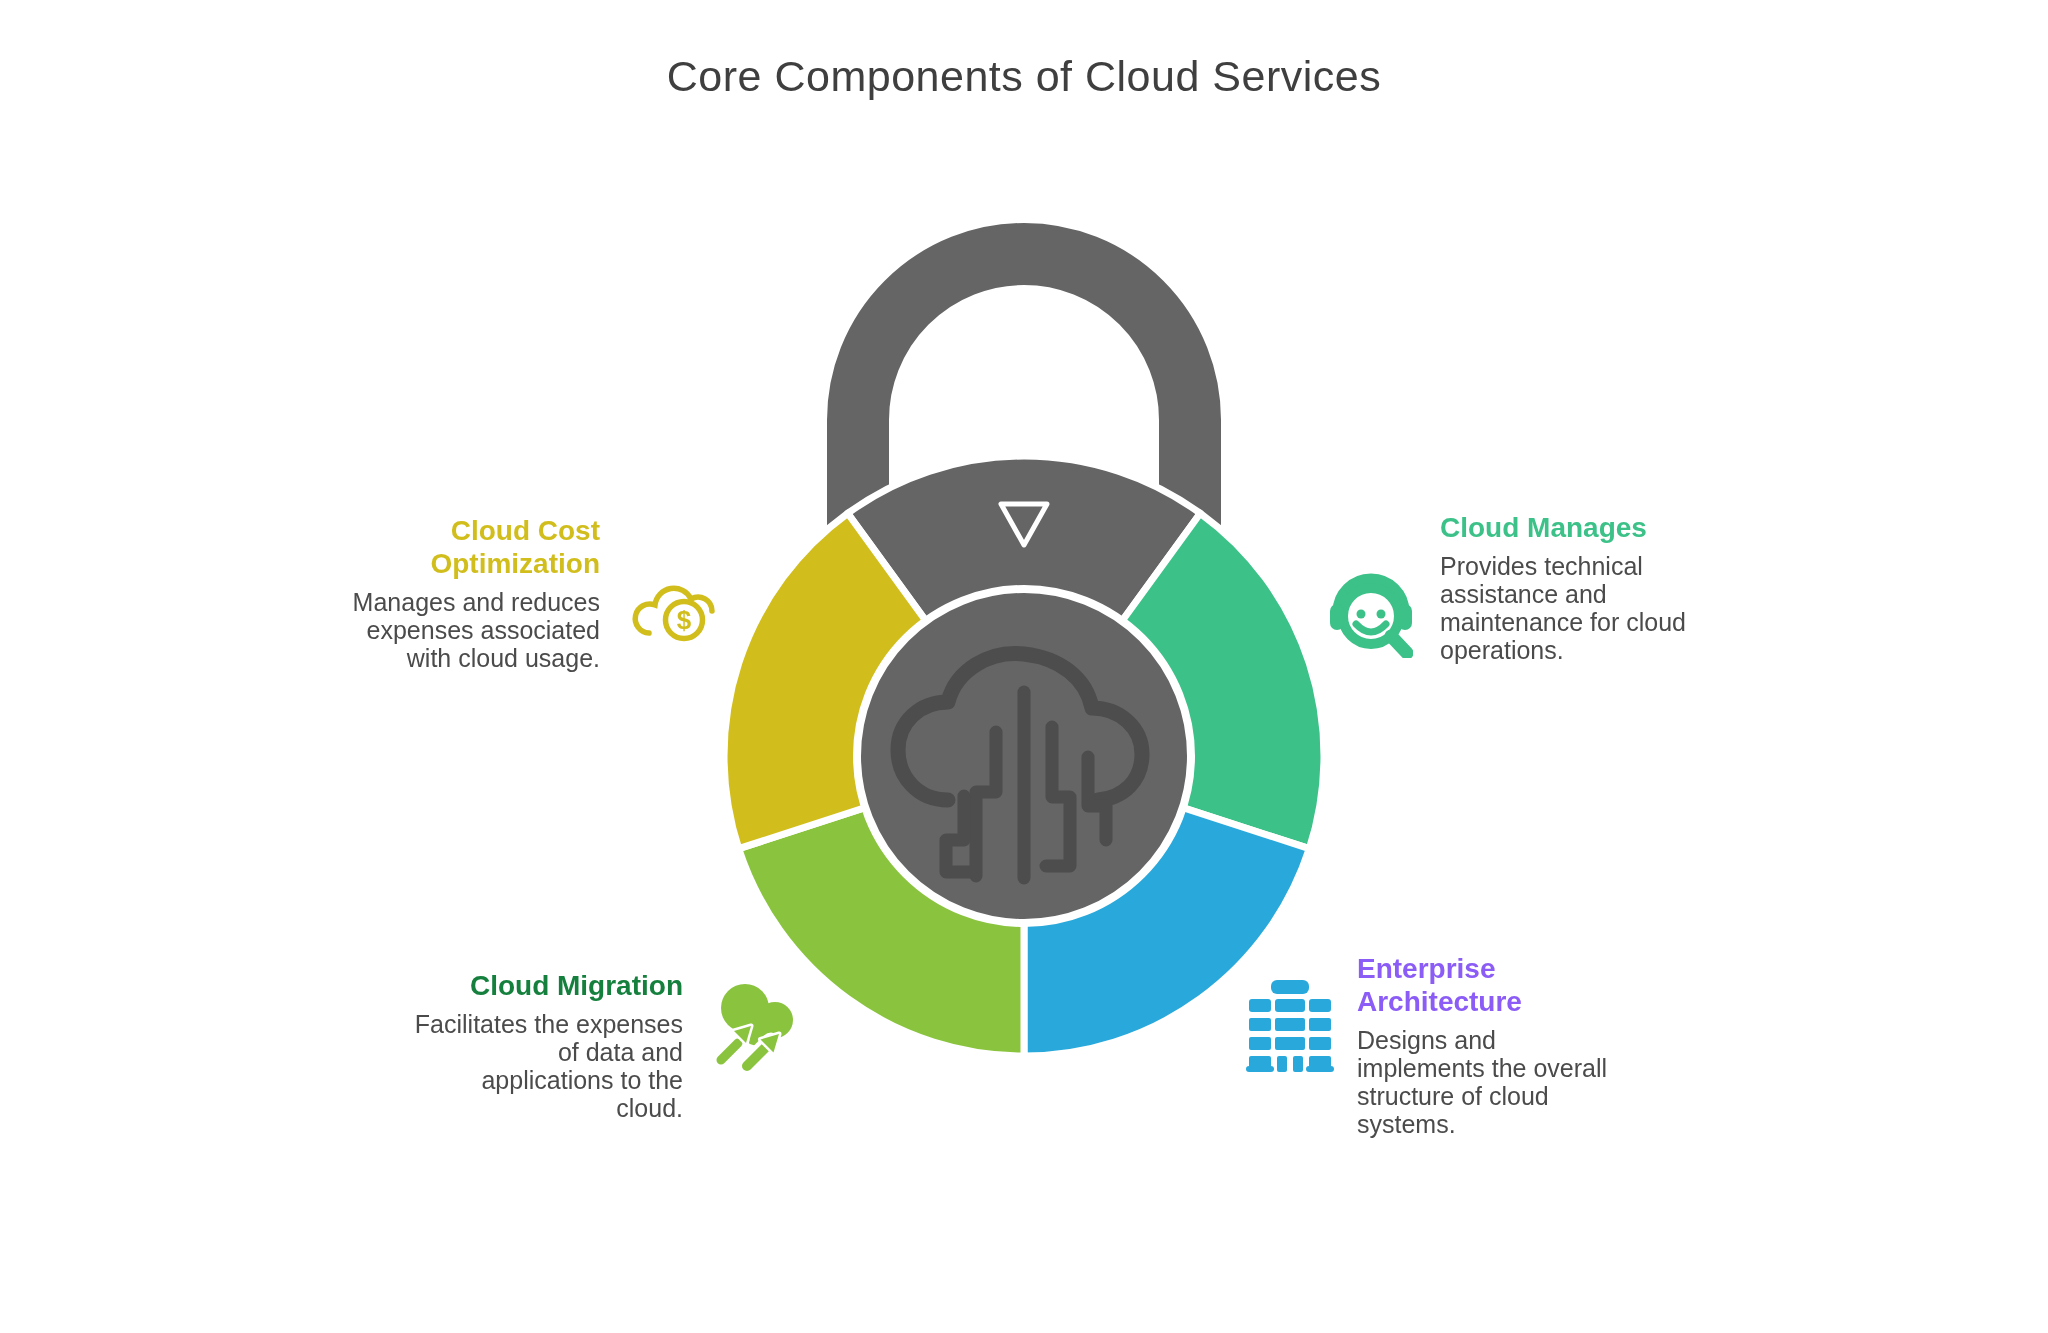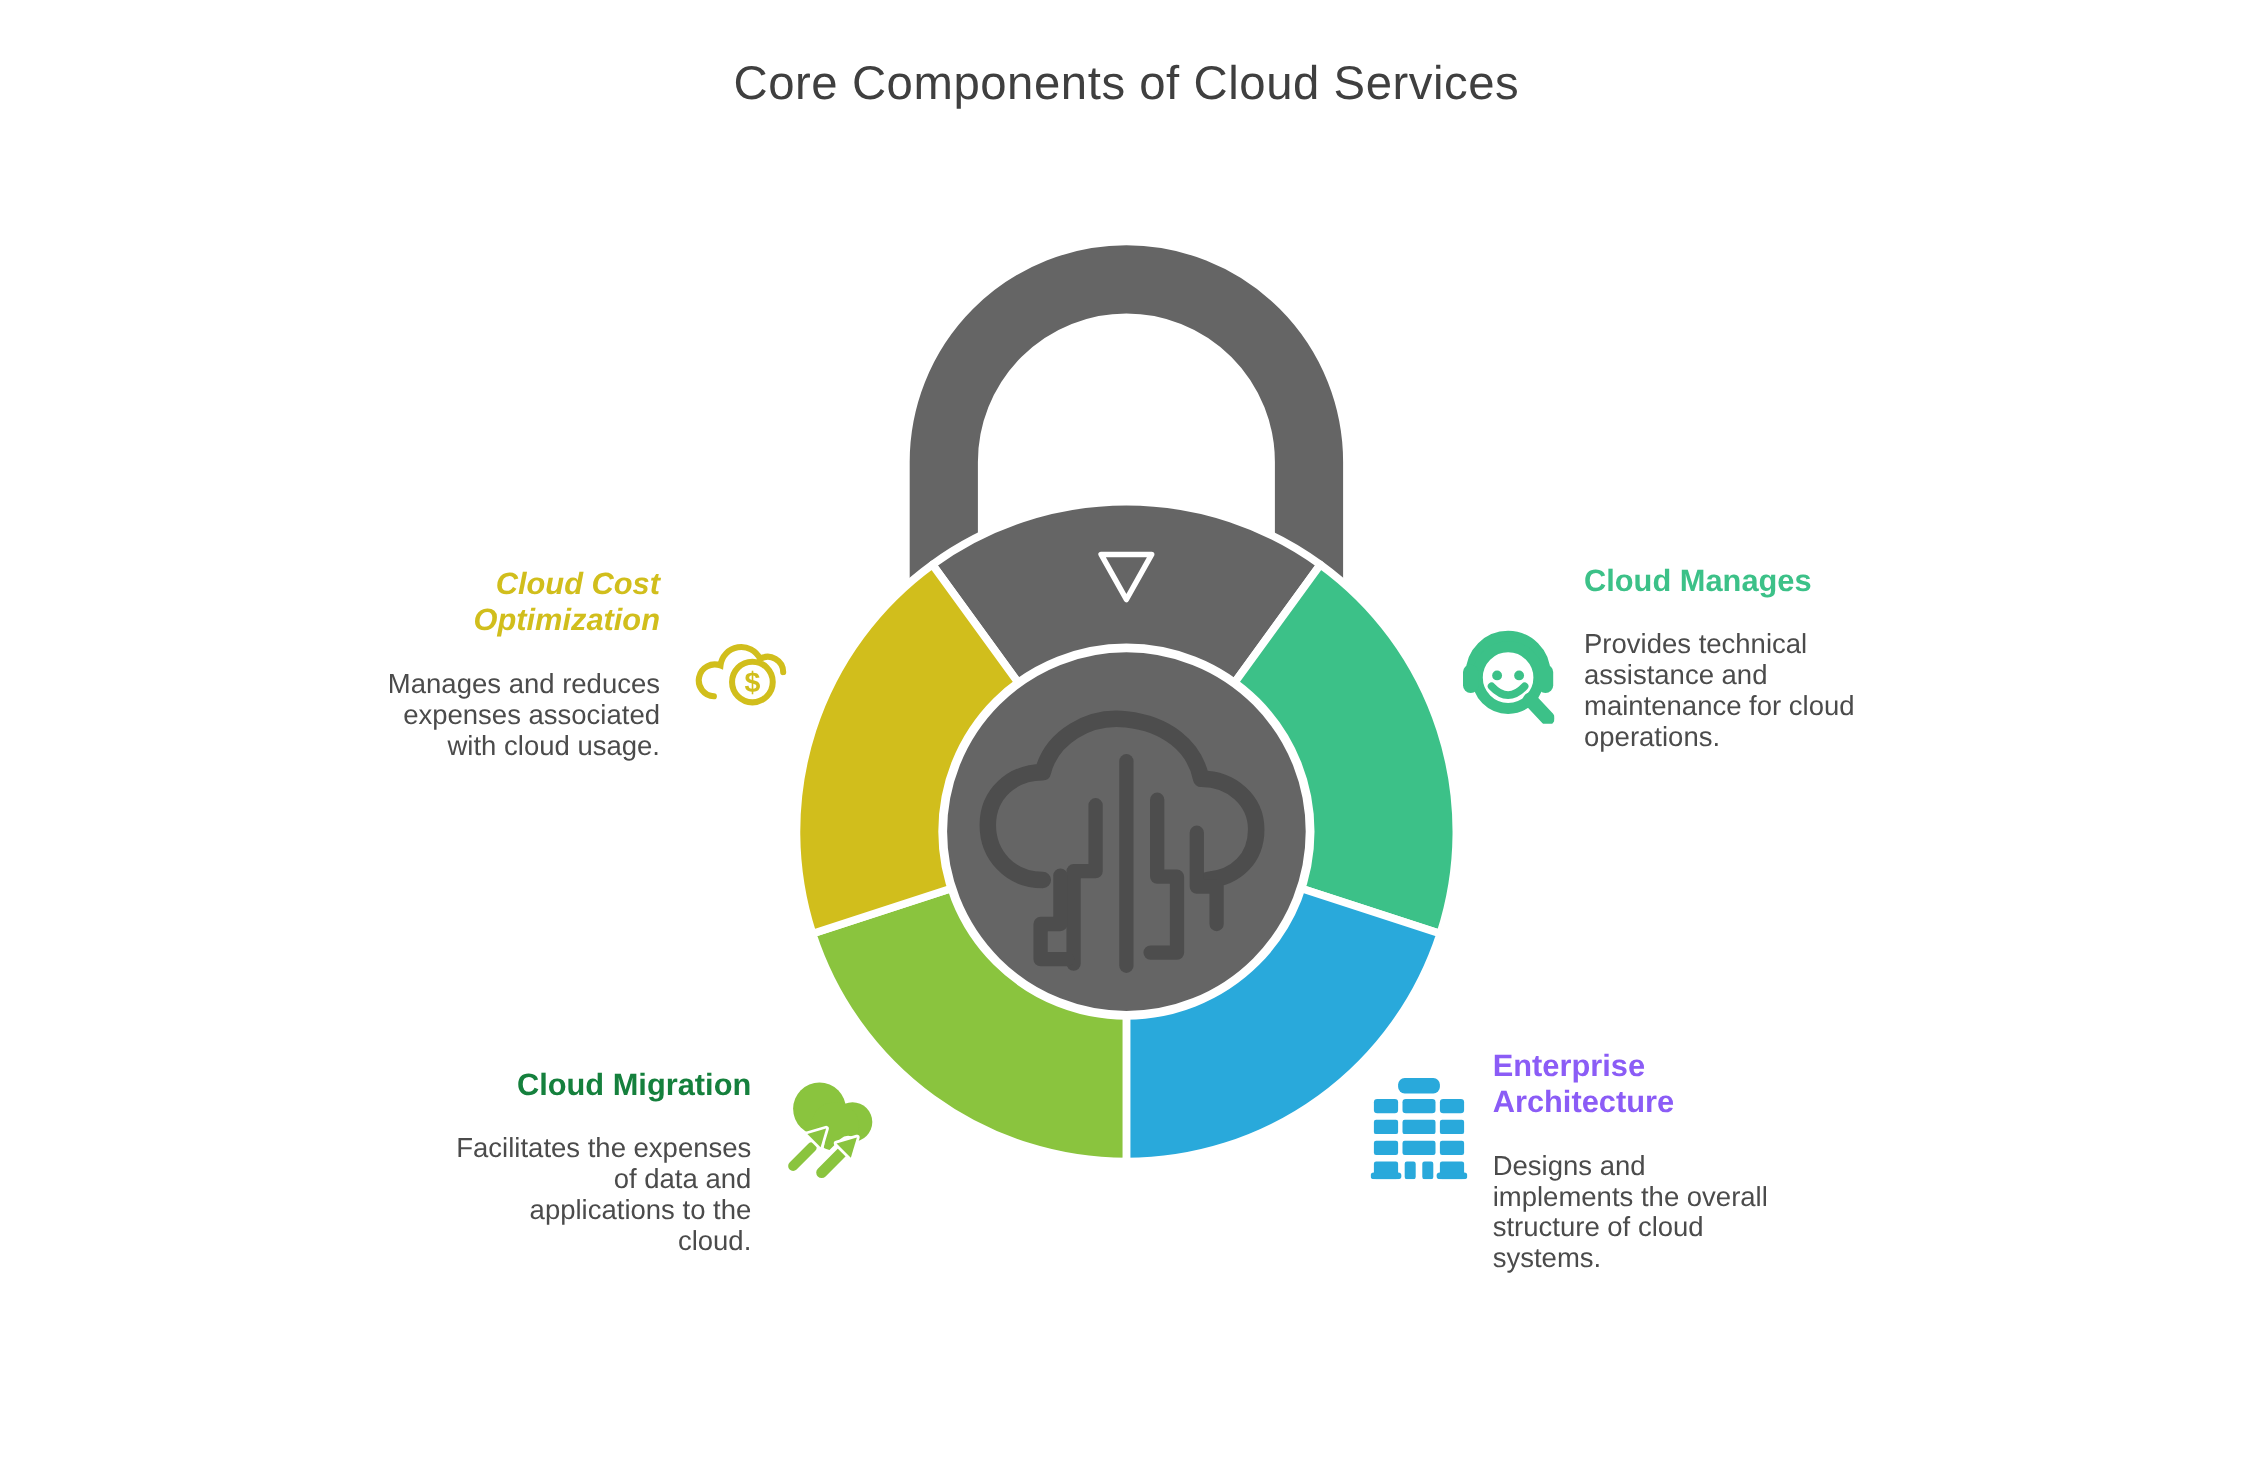--- a/index.html
+++ b/index.html
@@ -10,30 +10,30 @@
   .title{
     position:absolute;top:52px;left:0;width:2048px;text-align:center;
     font-size:43px;font-weight:400;color:#3f3f3f;letter-spacing:0.5px;margin:0;
   }
   .lock-svg{position:absolute;left:0;top:0;}
   .block{position:absolute;}
   .block h2{
     margin:0;font-size:28px;font-weight:700;line-height:33px;
   }
   .block .desc{
-    margin:28px 0 0 0;font-size:25px;line-height:28px;color:#4b4b4b;
+    margin:8px 0 0 0;font-size:25px;line-height:28px;color:#4b4b4b;
     white-space:pre-line;
   }
   .align-r{text-align:right;}
   .align-l{text-align:left;}
   .blk-cost{left:320px;top:514px;width:280px;}
   .blk-support{left:1440px;top:511px;width:270px;}
   .blk-migration{left:403px;top:969px;width:280px;}
   .blk-arch{left:1357px;top:952px;width:260px;}
-  .hd-cost{color:#d1be1c;font-style:italic;}
+  .hd-cost{color:#d1be1c;}
   .hd-support{color:#3cc188;}
   .hd-migration{color:#15803d;}
   .hd-arch{color:#8b5cf6;}
   .icon{position:absolute;}
   .ic-cost{left:628px;top:570px;}
   .ic-support{left:1329px;top:556px;}
   .ic-migration{left:711px;top:978px;}
   .ic-arch{left:1246px;top:980px;}
 </style>
 </head>

